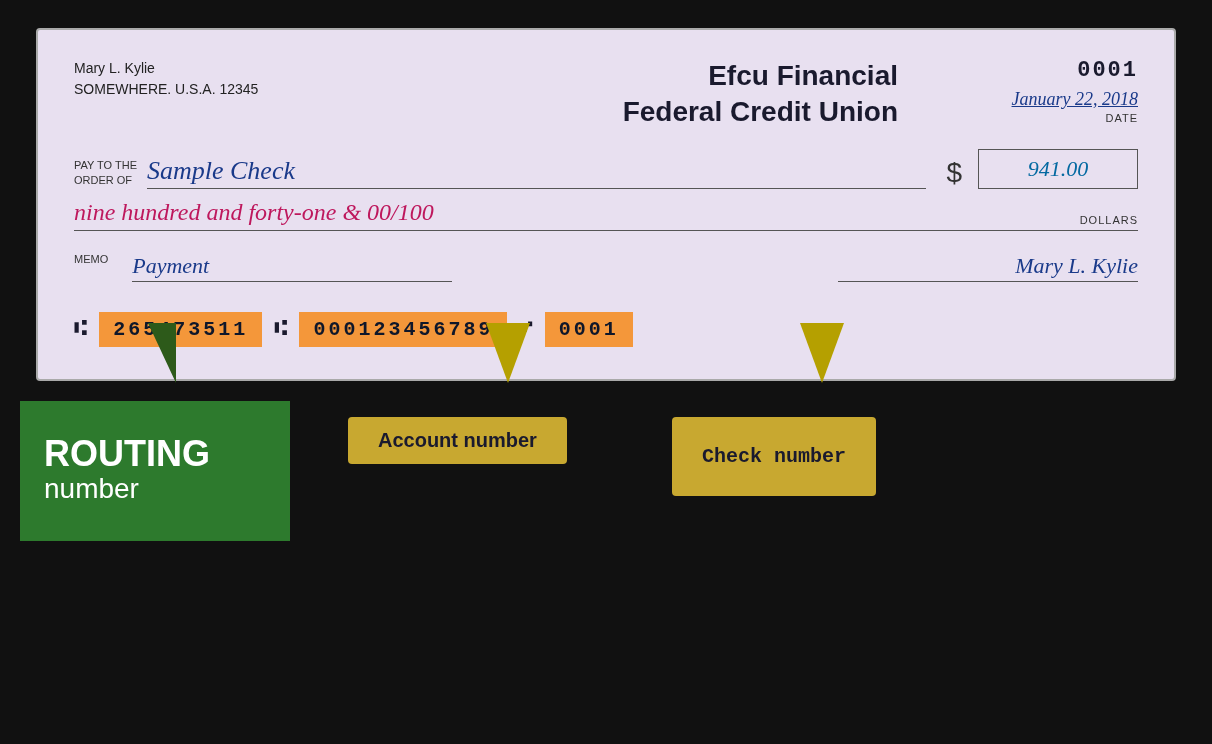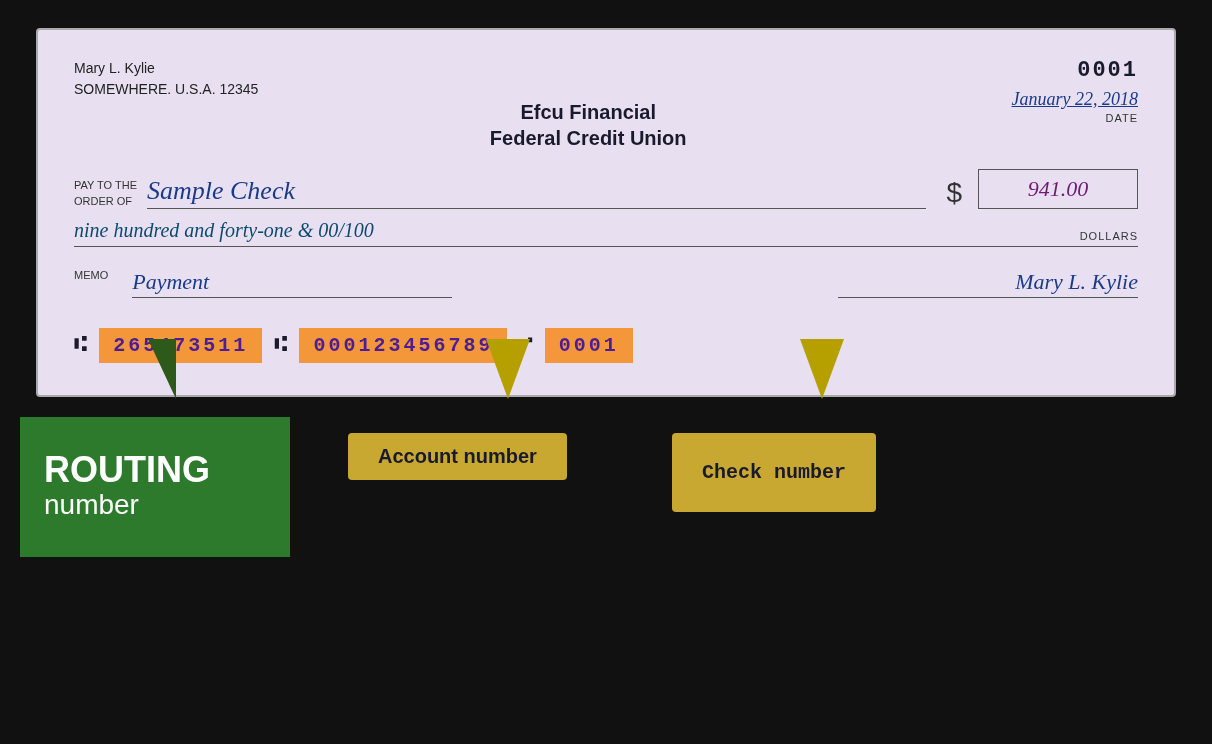--- a/index.html
+++ b/index.html
@@ -34,28 +34,27 @@
       margin-bottom: 18px;
     }
 
     .check-address {
       font-size: 14px;
       color: #222;
       line-height: 1.5;
     }
 
     .check-bank-name {
-      text-align: center;
-      font-size: 20px;
+      text-align: right;
+      font-size: 28px;
       font-weight: bold;
       color: #1a1a2e;
       line-height: 1.3;
       flex: 1;
       padding: 0 20px;
-      margin-top: 41px;
     }
 
     .check-top-right {
       text-align: right;
       min-width: 220px;
     }
 
     .check-number-top {
       font-size: 22px;
       font-weight: bold;
@@ -114,41 +113,41 @@
       font-size: 28px;
       color: #333;
       margin: 0 6px 0 10px;
       align-self: flex-end;
     }
 
     .amount-box {
       border: 1.5px solid #555;
       padding: 6px 19px;
       font-size: 22px;
-      color: #701a75;
+      color: #0369a1;
       font-family: Georgia, serif;
       font-style: italic;
       min-width: 160px;
       text-align: center;
       background: #e8e0f0;
     }
 
     
     .amount-written-section {
       display: flex;
       justify-content: space-between;
       align-items: flex-end;
       margin-bottom: 22px;
       border-bottom: 1px solid #555;
       padding-bottom: 4px;
     }
 
     .amount-written {
-      font-size: 20px;
-      color: #0c4a6e;
+      font-size: 24px;
+      color: #be185d;
       font-style: italic;
       font-family: Georgia, serif;
     }
 
     .dollars-label {
       font-size: 11px;
       color: #333;
       letter-spacing: 1px;
     }
 
@@ -211,21 +210,21 @@
       margin-top: 8px;
     }
 
     .micr-symbol {
       font-size: 22px;
       color: #1a1a2e;
     }
 
     .micr-highlight {
       background: #f4973a;
-      color: #4c1d95;
+      color: #0f172a;
       padding: 6px 14px;
       font-size: 20px;
       font-family: 'Courier New', monospace;
       font-weight: bold;
       letter-spacing: 3px;
     }
 
     
     .bottom-section {
       width: 1212px;

